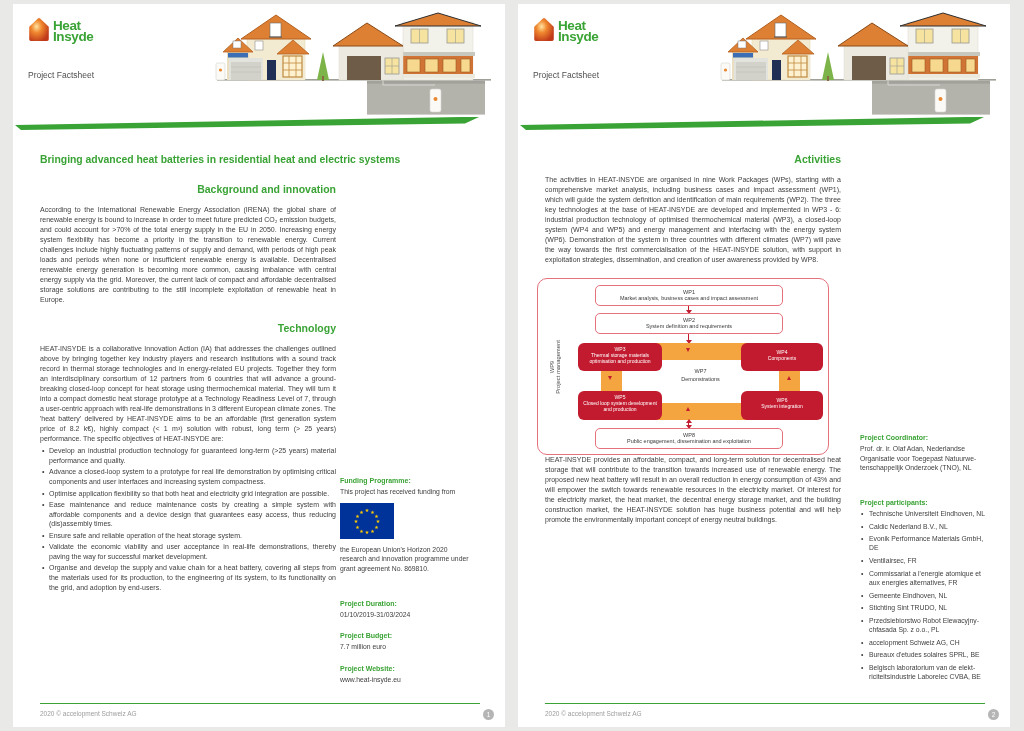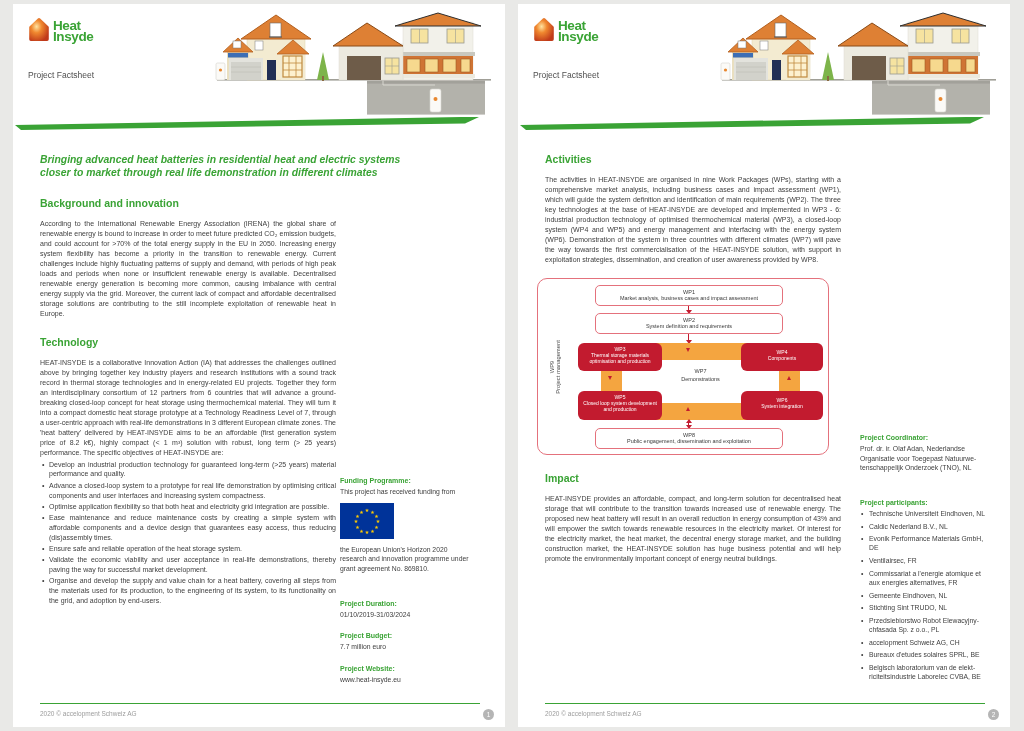--- a/index.html
+++ b/index.html
@@ -27,22 +27,22 @@
   .factsheet { position: absolute; left: 15px; top: 66px; font-size: 8.5px; color: #4f4f4f; }
   .houses { position: absolute; top: 6px; right: 12px; }
   .swoosh { position: absolute; left: 2px; top: 113px; }
 
   
   .main-col { position: absolute; left: 27px; top: 149px; width: 296px; }
   .side-col { position: absolute; width: 132px; }
   #page-1 .side-col { left: 327px; top: 473px; }
   #page-2 .side-col { left: 342px; top: 430px; }
 
-  .doc-title { font-size: 10.4px; font-weight: bold; color: #3aa335; line-height: 1.28; width: 430px; font-style: italic; }
-  .section-h { font-size: 10.5px; font-weight: bold; color: #3aa335; margin: 17px 0 10px; }
+  .doc-title { font-size: 10.4px; font-weight: bold; color: #3aa335; line-height: 1.28; width: 430px; }
+  .section-h { font-size: 10.5px; font-weight: bold; color: #3aa335; margin: 17px 0 10px; text-align: right; }
   .section-h.first { margin-top: 0; }
   .body-p { font-size: 7px; line-height: 1.43; color: #3e3e3e; text-align: justify; }
 
   .obj-list { list-style: none; margin-top: 2px; }
   .obj-list li { position: relative; padding-left: 9px; font-size: 7px; line-height: 1.4; color: #3e3e3e; text-align: justify; margin-bottom: 1.5px; }
   .obj-list li::before { content: "\2022"; position: absolute; left: 2px; }
 
   .side-h { font-size: 7px; font-weight: bold; color: #3aa335; margin-bottom: 3px; }
   .side-v { font-size: 6.8px; color: #3e3e3e; line-height: 1.42; }
   .side-block { margin-bottom: 13px; }
@@ -173,21 +173,20 @@
     <line x1="170" y1="56" x2="184" y2="56" stroke="#9a9a90" stroke-width="0.6"></line>
   </svg>
 
   <svg class="swoosh" viewBox="0 0 464 13" width="464" height="13">
     <polygon points="0,8 446,0 464,0 450,6.5 6,13" fill="#3aa335"></polygon>
   </svg>
 
   <div class="main-col">
     <div class="doc-title">
       <div>Bringing advanced heat batteries in residential heat and electric systems</div>
-      <div>closer to market through real life demonstration in different climates</div>
     </div>
     <div class="section-h">Background and innovation</div>
     <p class="body-p">According to the International Renewable Energy Association (IRENA) the global share of renewable energy is bound to increase in order to meet future predicted CO₂ emission budgets, and could account for &gt;70% of the total energy supply in the EU in 2050. Increasing energy system flexibility has become a priority in the transition to renewable energy. Current challenges include highly fluctuating patterns of supply and demand, with periods of high peak loads and periods when none or insufficient renewable energy is available. Decentralised renewable energy generation is becoming more common, causing imbalance with central energy supply via the grid. Moreover, the current lack of compact and affordable decentralised storage solutions are contributing to the still incomplete exploitation of renewable heat in Europe.</p>
     <div class="section-h">Technology</div>
     <p class="body-p">HEAT-INSYDE is a collaborative Innovation Action (IA) that addresses the challenges outlined above by bringing together key industry players and research institutions with a sound track record in thermal storage technologies and in energy-related EU projects. Together they form an interdisciplinary consortium of 12 partners from 6 countries that will advance a ground-breaking closed-loop concept for heat storage using thermochemical material. They will turn it into a compact domestic heat storage prototype at a Technology Readiness Level of 7, through a user-centric approach with real-life demonstrations in 3 different European climate zones. The 'heat battery' delivered by HEAT-INSYDE aims to be an affordable (first generation system price of 8.2 k€), highly compact (&lt; 1 m³) solution with robust, long term (&gt; 25 years) performance. The specific objectives of HEAT-INSYDE are:</p>
     <ul class="obj-list">
       <li>Develop an industrial production technology for guaranteed long-term (&gt;25 years) material performance and quality.</li>
       <li>Advance a closed-loop system to a prototype for real life demonstration by optimising critical components and user interfaces and increasing system compactness.</li>
       <li>Optimise application flexibility so that both heat and electricity grid integration are possible.</li>
       <li>Ease maintenance and reduce maintenance costs by creating a simple system with affordable components and a device design that guarantees easy access, thus reducing (dis)assembly times.</li>
@@ -355,21 +354,20 @@
           <div class="wp-d">Demonstrations</div>
         </div>
         <div class="arrow-v a3"></div>
         <div class="wp-box outline wp8">
           <div class="wp-t">WP8</div>
           <div class="wp-d">Public engagement, dissemination and exploitation</div>
         </div>
       </div>
     </div>
 
-    <div class="section-h">Impact</div>
     <p class="body-p">HEAT-INSYDE provides an affordable, compact, and long-term solution for decentralised heat storage that will contribute to the transition towards increased use of renewable energy. The proposed new heat battery will result in an overall reduction in energy consumption of 43% and will empower the switch towards renewable resources in the electricity market. Of interest for the electricity market, the heat market, the decentral energy storage market, and the building construction market, the HEAT-INSYDE solution has huge business potential and will help promote the environmentally important concept of energy neutral buildings.</p>
   </div>
 
   <div class="side-col">
     <div class="side-h">Project Coordinator:</div>
     <div class="side-v gap-lg">Prof. dr. ir. Olaf Adan, Nederlandse Organisatie voor Toegepast Natuurwe-tenschappelijk Onderzoek (TNO), NL</div>
     <div class="side-h">Project participants:</div>
     <ul class="part-list">
       <li>Technische Universiteit Eindhoven, NL</li>
       <li>Caldic Nederland B.V., NL</li>

